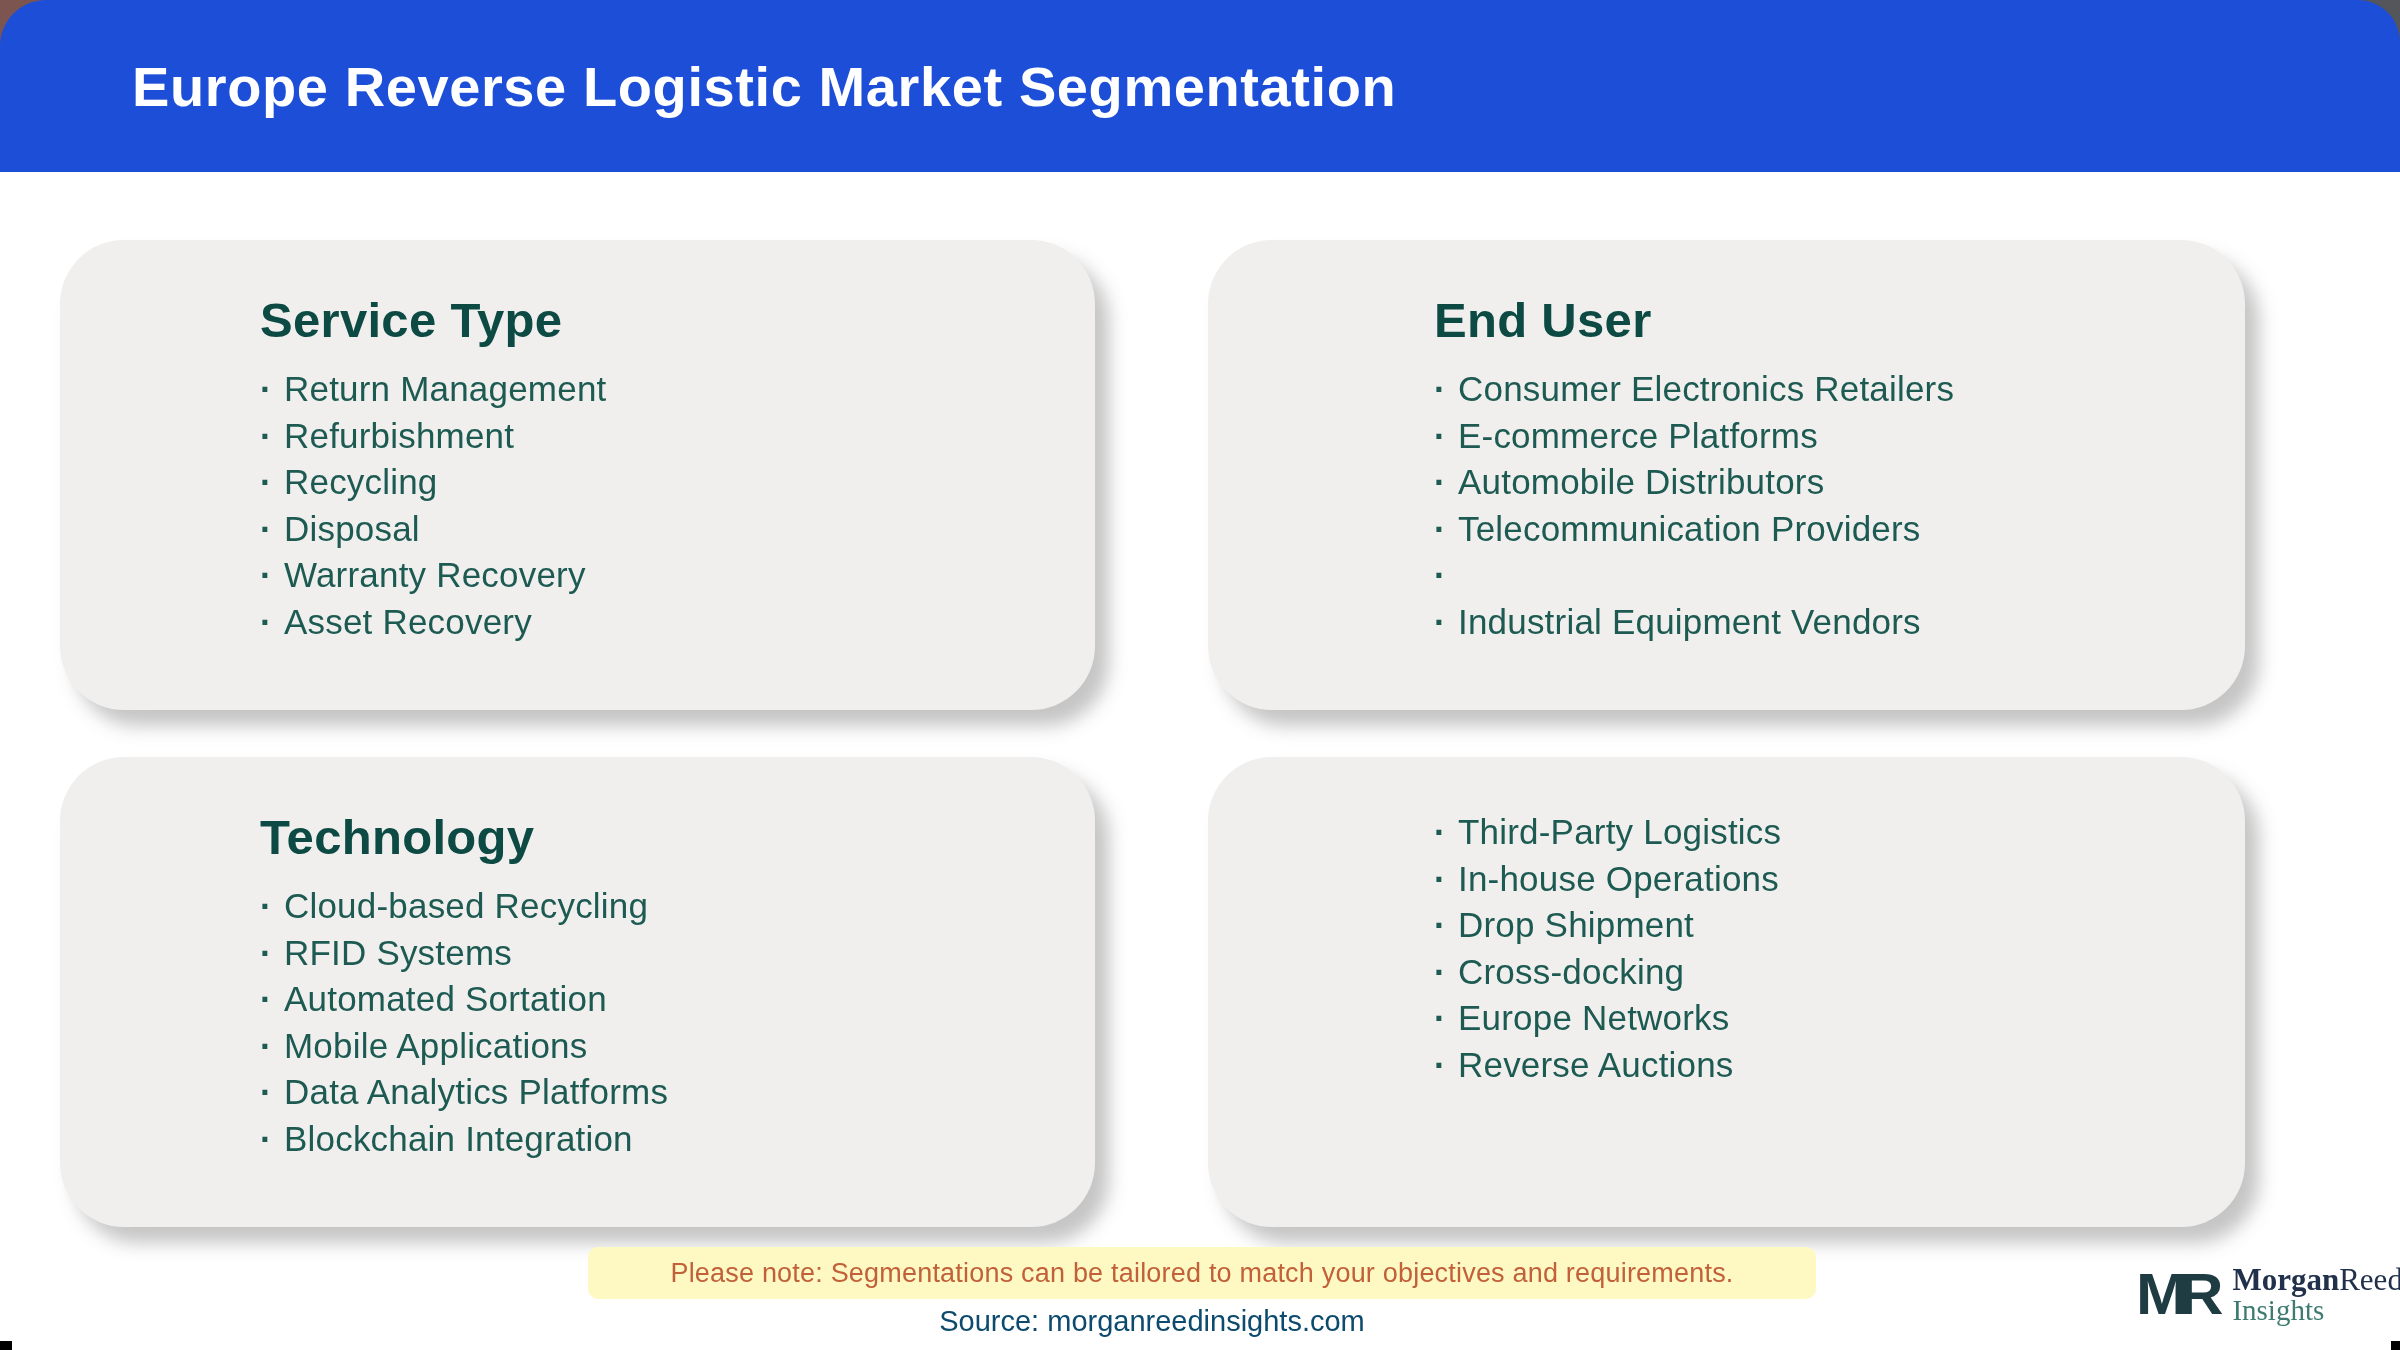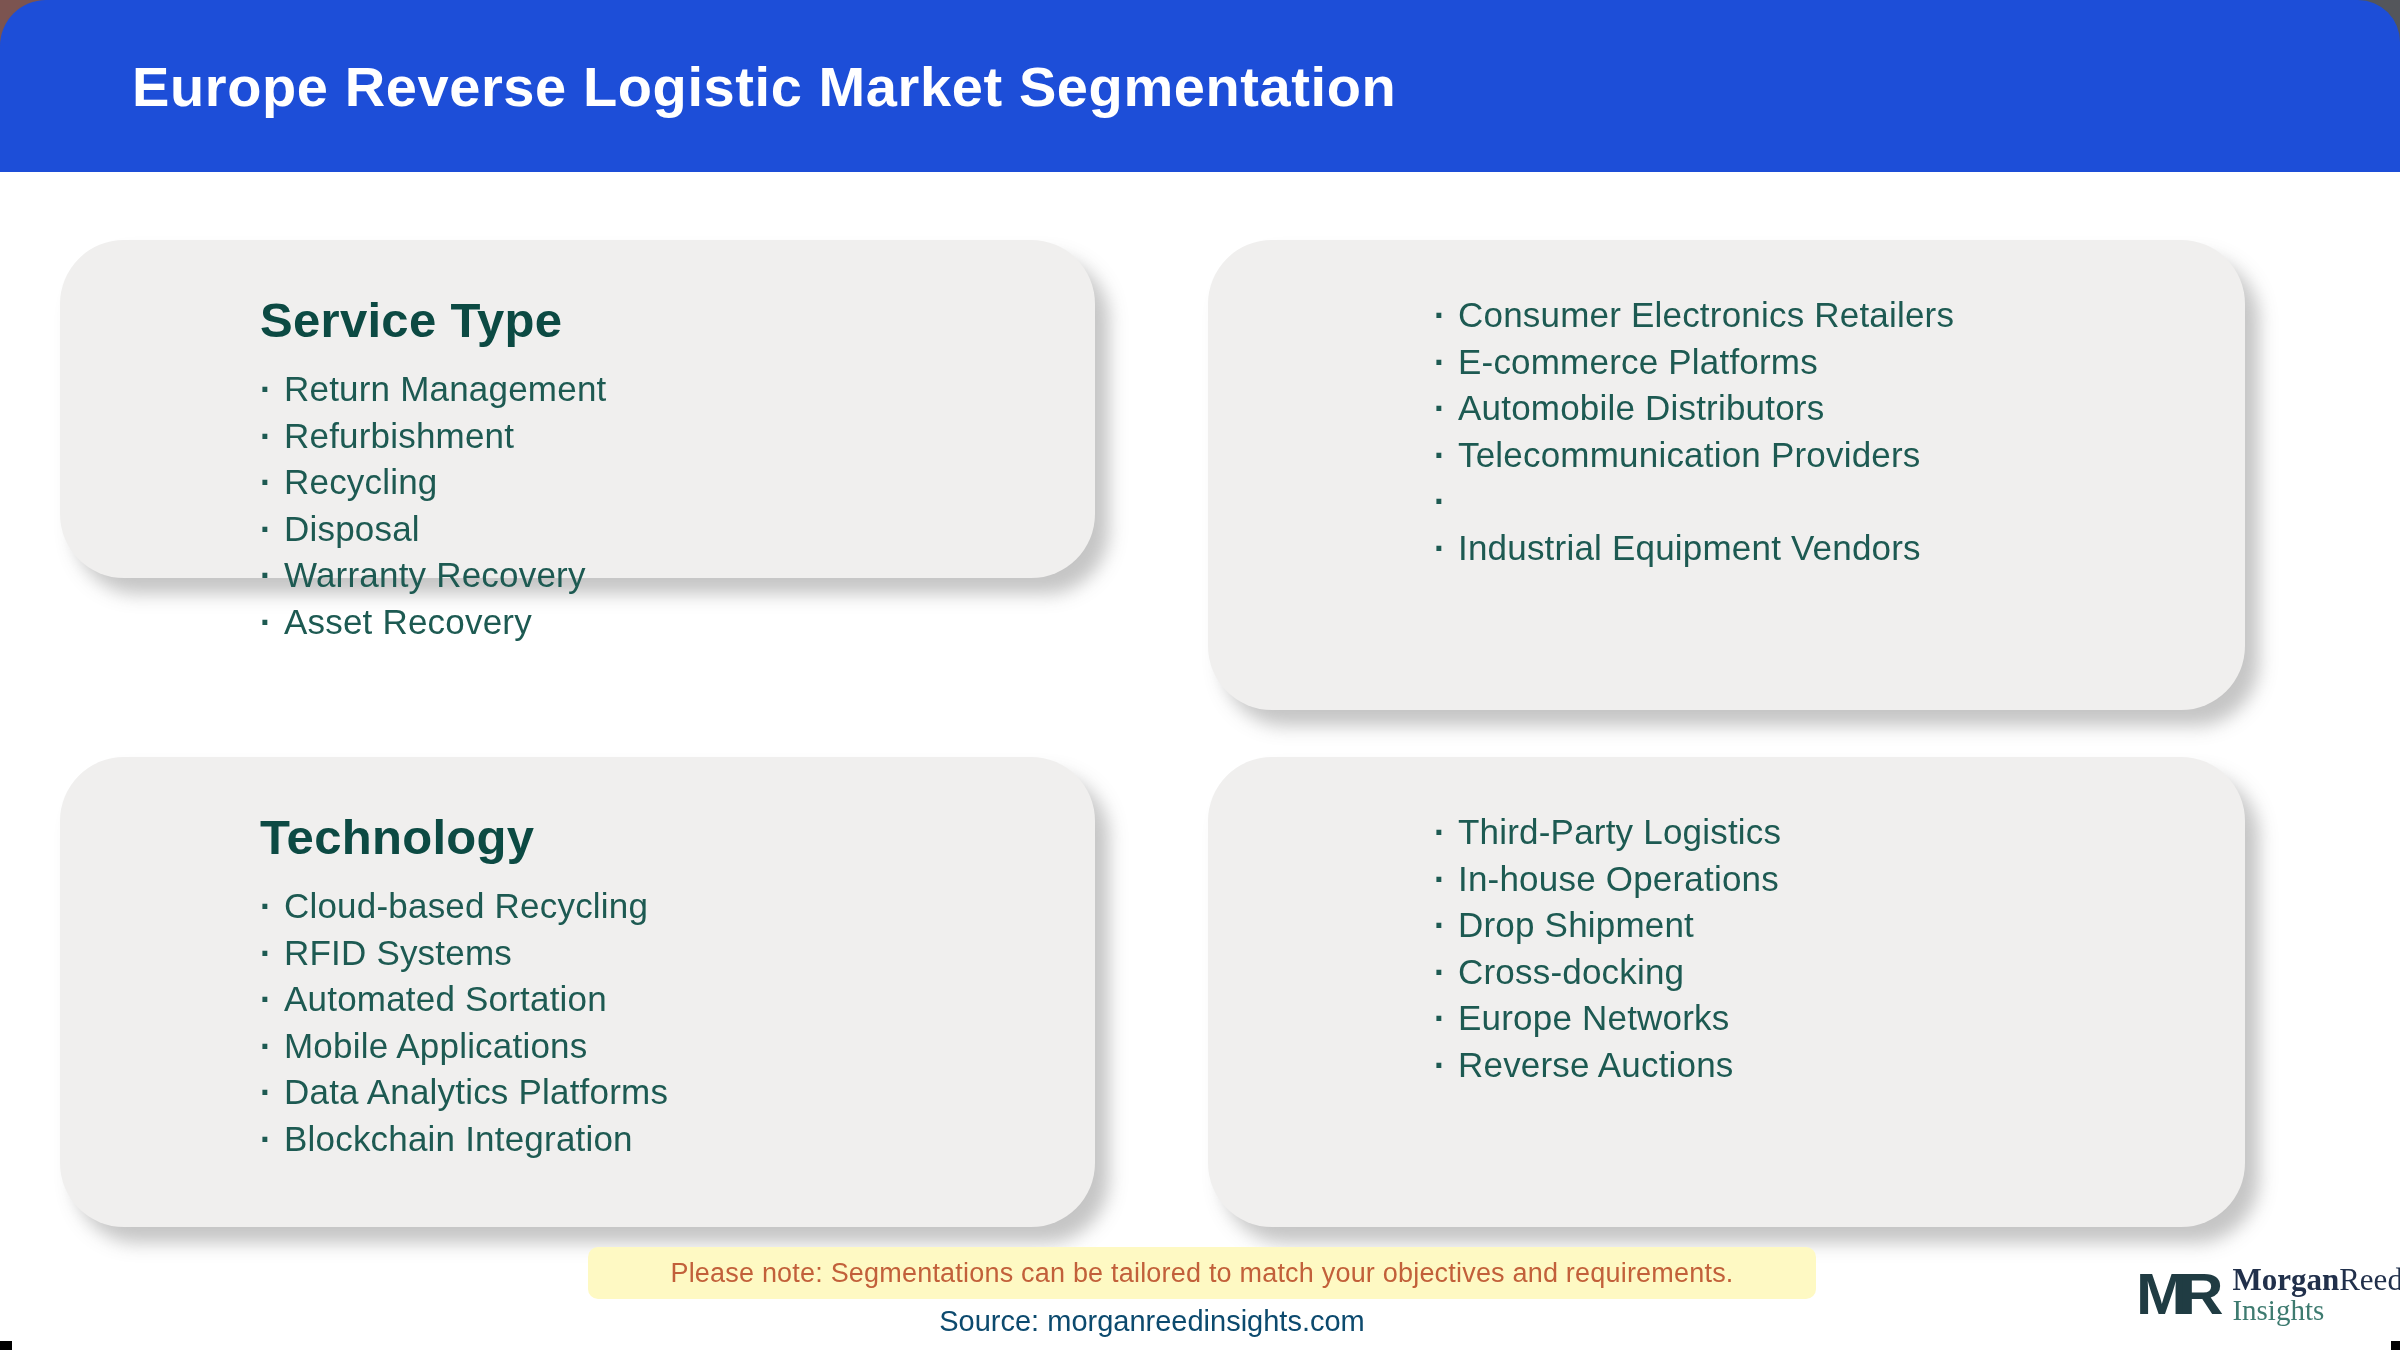--- a/index.html
+++ b/index.html
@@ -38,21 +38,21 @@
     letter-spacing: 0.6px;
   }
 
   .card {
     position: absolute;
     background: #f0efee;
     border-radius: 64px;
     box-shadow: 14px 16px 18px rgba(90, 90, 90, 0.35);
     z-index: 1;
   }
-  #card-0 { left: 60px;   top: 240px; width: 1035px; height: 338px; }
+  #card-0 { left: 60px;   top: 240px; width: 1035px; height: 470px; }
   #card-1 { left: 1208px; top: 240px; width: 1037px; height: 470px; }
   #card-2 { left: 60px;   top: 757px; width: 1035px; height: 470px; }
   #card-3 { left: 1208px; top: 757px; width: 1037px; height: 470px; }
 
   .card-content { padding: 52px 40px 0 200px; }
   #card-1 .card-content, #card-3 .card-content { padding-left: 226px; }
 
   .card-title {
     margin: 0 0 18px 0;
     font-size: 49px;
@@ -162,20 +162,21 @@
         <li>
             <span class="bullet">·</span>
             <span>Asset Recovery</span>
           </li>
       </ul>
     </div>
   </div>
 
   <div class="card" id="card-1">
     <div class="card-content">
+      <h2 class="card-title">End User</h2>
       <ul class="items">
         <li>
             <span class="bullet">·</span>
             <span>Consumer Electronics Retailers</span>
           </li>
         <li>
             <span class="bullet">·</span>
             <span>E-commerce Platforms</span>
           </li>
         <li>

